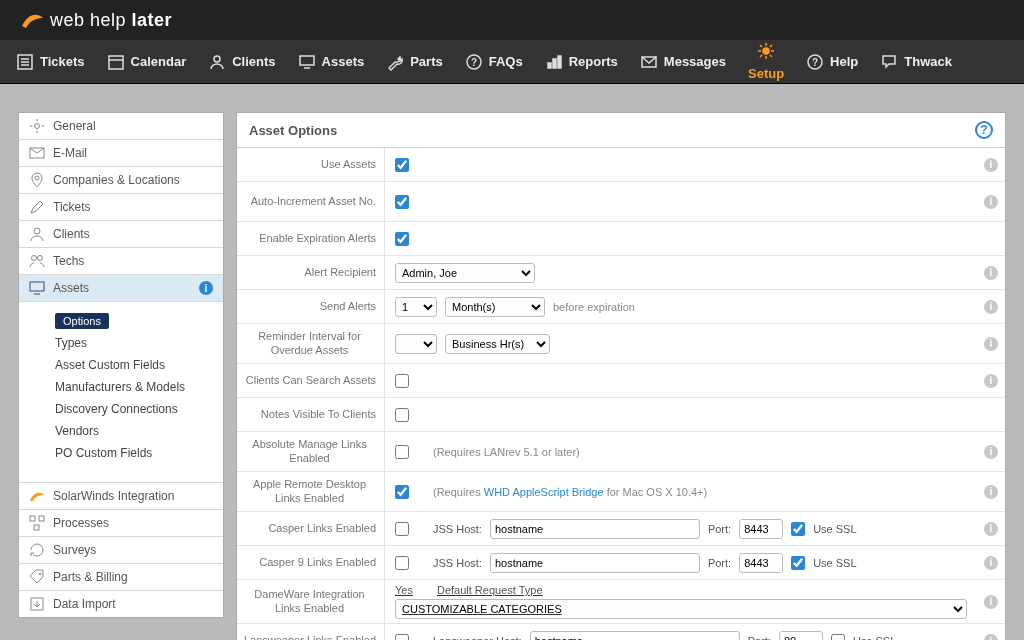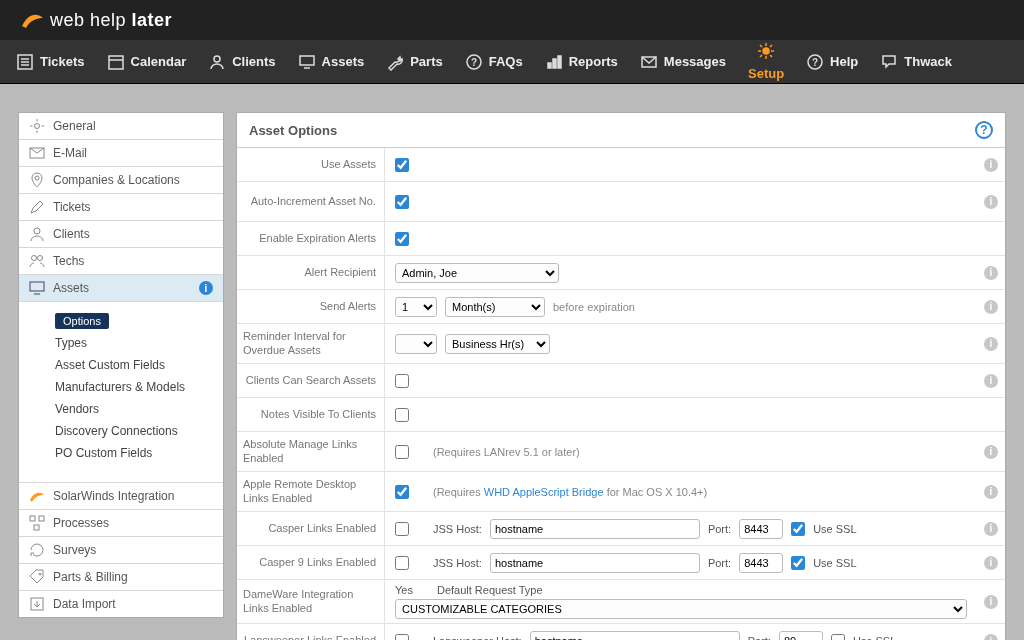--- a/index.html
+++ b/index.html
@@ -23,31 +23,31 @@
 .sub-list { padding: 8px 0 18px 0; border-bottom: 1px solid #d7d7d7; background: #fff; }
 .sub-item { padding: 4px 10px 4px 36px; color: #444; cursor: pointer; }
 .sub-item.selected { }
 .sub-item .pill { background: #18335a; color: #fff; padding: 2px 8px; border-radius: 2px; font-size: 11px; }
 .content { flex: 1; background: #fff; border: 1px solid #aaa; }
 .content-header { display: flex; align-items: center; justify-content: space-between; padding: 8px 12px; border-bottom: 1px solid #ccc; }
 .content-title { font-weight: 700; color: #555; font-size: 13px; }
 .help-badge { width: 18px; height: 18px; border: 2px solid #2b87d6; border-radius: 50%; color: #2b87d6; font-weight: 700; display: inline-flex; align-items: center; justify-content: center; font-size: 12px; }
 .form-row { display: flex; align-items: center; border-bottom: 1px solid #e3e3e3; min-height: 34px; }
 .form-row.tall { min-height: 40px; }
-.form-label { width: 148px; text-align: left; padding: 4px 8px 4px 6px; color: #777; font-size: 11px; line-height: 1.25; border-right: 1px solid #e3e3e3; align-self: stretch; display: flex; align-items: center; justify-content: flex-end; }
+.form-label { width: 148px; text-align: center; padding: 4px 8px 4px 6px; color: #777; font-size: 11px; line-height: 1.25; border-right: 1px solid #e3e3e3; align-self: stretch; display: flex; align-items: center; justify-content: flex-end; }
 .form-body { flex: 1; padding: 4px 10px; display: flex; align-items: center; gap: 8px; flex-wrap: wrap; }
 .form-info { width: 28px; display: flex; align-items: center; justify-content: center; }
 .info-icon { width: 14px; height: 14px; border-radius: 50%; background: #c7c7c7; color: #fff; font-size: 10px; font-weight: 700; display: inline-flex; align-items: center; justify-content: center; }
 input[type=checkbox] { width: 14px; height: 14px; accent-color: #2b87d6; }
 select { font-size: 11px; padding: 1px 2px; border: 1px solid #bbb; border-radius: 3px; background: #fdfdfd; height: 20px; }
 input[type=text] { font-size: 11px; padding: 2px 4px; border: 1px solid #bbb; border-radius: 3px; height: 20px; }
 .note { color: #888; font-size: 11px; }
 .link { color: #2b87d6; }
 .mini-label { color: #555; font-size: 11px; }
-.dw-row { display: flex; flex-direction: column; gap: 3px; width: 100%; }
+.dw-row { display: flex; flex-direction: column; gap: 3px; width: 100%; text-decoration: underline; }
 .dw-top { display: flex; gap: 24px; font-size: 11px; color: #555; }
 .dw-select { width: 100%; }
 </style>
 </head>
 <body>
 
 <div class="header">
   <span class="logo-swoosh">
     <svg viewBox="0 0 24 24">
         <path d="M2 18 C8 6 16 4 23 10 C18 10 10 12 6 20 Z" fill="#ff9a1f"></path>
@@ -230,22 +230,22 @@
         <span class="side-info">
           <span class="info-icon" style="background:#2b87d6">i</span>
         </span>
       </div>
 
     <div class="sub-list">
       <div class="sub-item selected"><span class="pill">Options</span></div>
       <div class="sub-item"><span>Types</span></div>
       <div class="sub-item"><span>Asset Custom Fields</span></div>
       <div class="sub-item"><span>Manufacturers &amp; Models</span></div>
+      <div class="sub-item"><span>Discovery Connections</span></div>
       <div class="sub-item"><span>Vendors</span></div>
-      <div class="sub-item"><span>Discovery Connections</span></div>
       <div class="sub-item"><span>PO Custom Fields</span></div>
     </div>
 
     <div class="side-row">
         <span class="side-icon">
           <svg viewBox="0 0 16 16">
             <path d="M1 12c4-8 10-9 14-5-4 0-9 1-12 7z" fill="#ff9a1f"></path>
           </svg>
         </span>
         <span>SolarWinds Integration</span>
@@ -319,21 +319,21 @@
       <div class="form-label">Enable Expiration Alerts</div>
       <div class="form-body">
           <input type="checkbox" checked="" style="">
         </div>
       <div class="form-info"></div>
     </div>
 
     <div class="form-row">
       <div class="form-label">Alert Recipient</div>
       <div class="form-body">
-          <select style="width:164px"><option>Admin, Joe</option></select>
+          <select style="width:140px"><option>Admin, Joe</option></select>
         </div>
       <div class="form-info">
           <span class="info-icon">i</span>
         </div>
     </div>
 
     <div class="form-row">
       <div class="form-label">Send Alerts</div>
       <div class="form-body">
         <select style="width:42px"><option>1</option></select>

